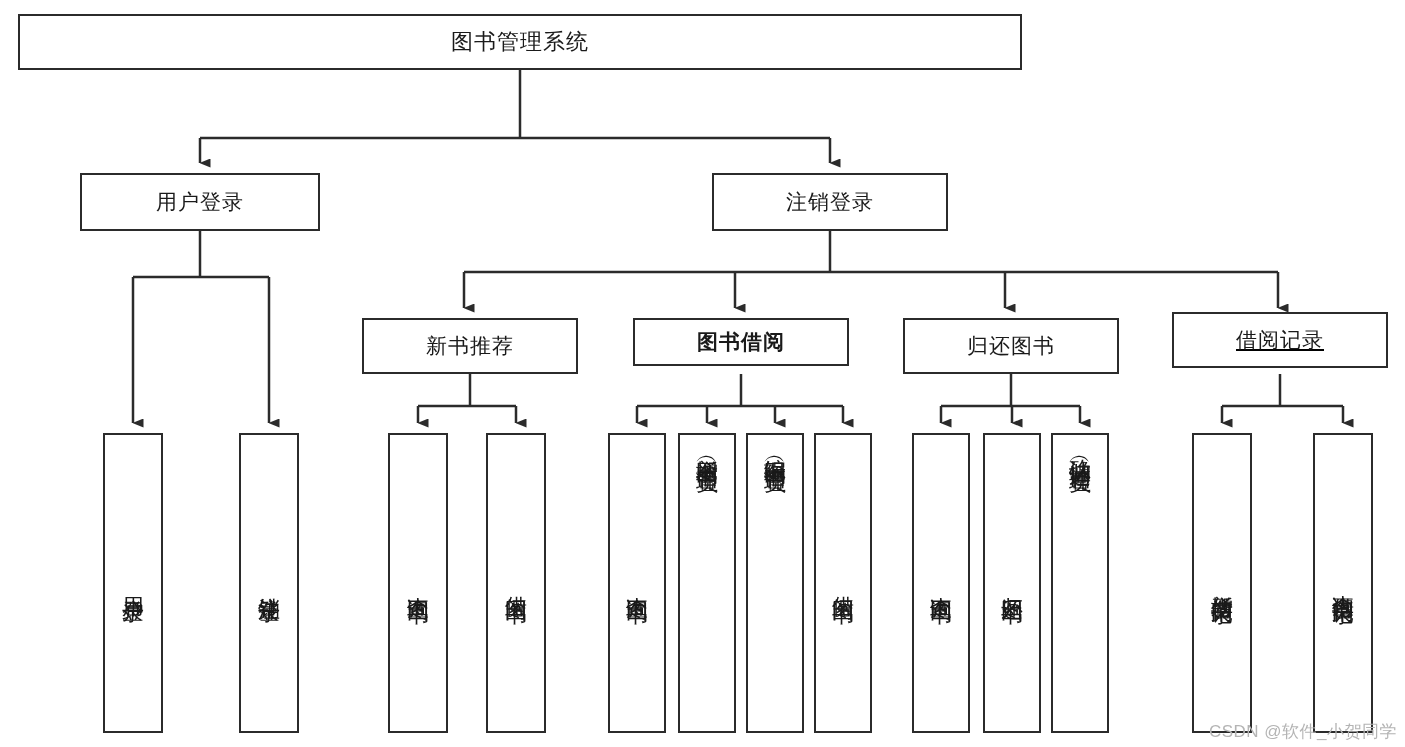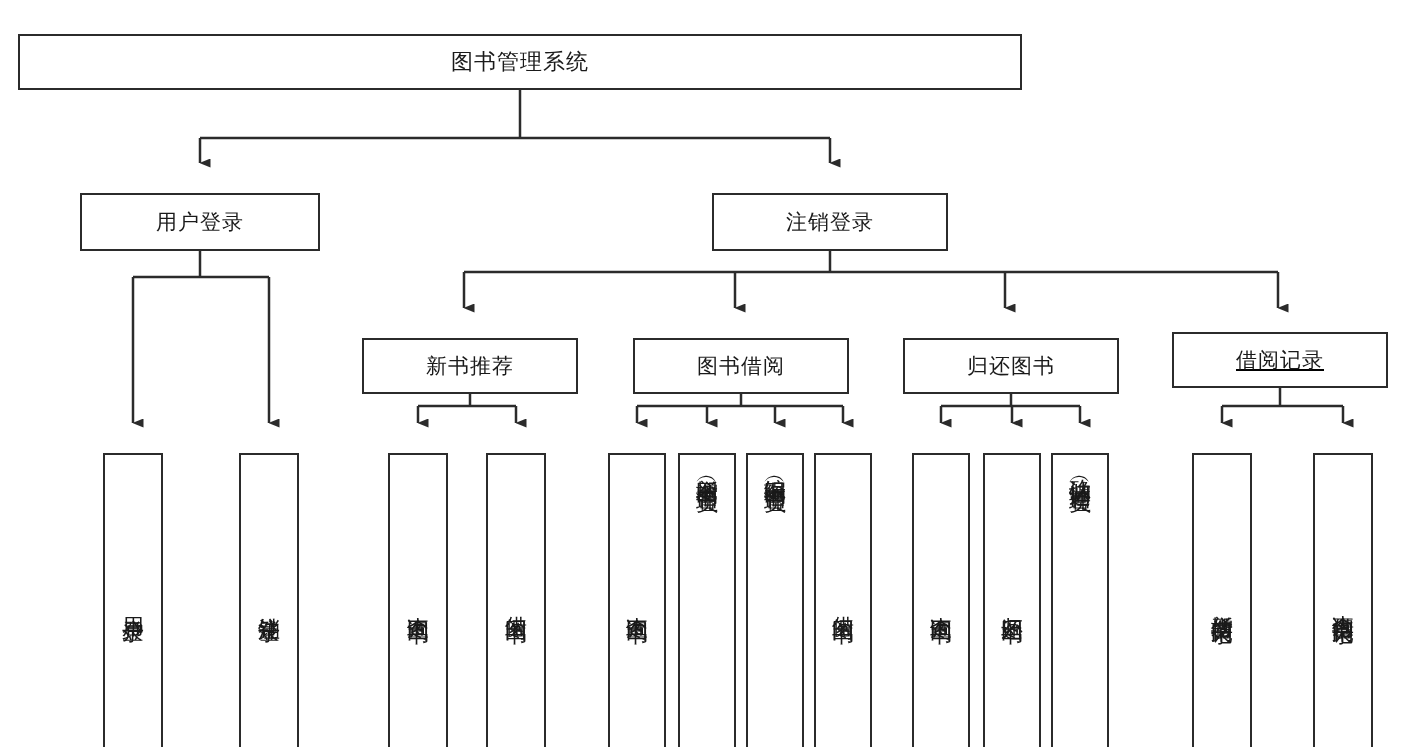--- a/index.html
+++ b/index.html
@@ -28,21 +28,20 @@
     pointer-events: none;
   }
   .node {
     position: absolute;
     box-sizing: border-box;
     background: #ffffff;
     border: 2.5px solid #2b2b2b;
     display: flex;
     align-items: center;
     justify-content: center;
-    margin-top: 20px;
   }
   .node.horizontal .node-label {
     font-size: 21px;
     color: #1a1a1a;
     letter-spacing: 1px;
     line-height: 1.2;
     white-space: nowrap;
   }
   .node.vertical {
     align-items: flex-start;
@@ -130,21 +129,21 @@
       </div>
       <div class="node horizontal" style="left: 80px; top: 173px; width: 240px; height: 58px;">
         <span class="node-label">用户登录</span>
       </div>
       <div class="node horizontal" style="left: 712px; top: 173px; width: 236px; height: 58px;">
         <span class="node-label">注销登录</span>
       </div>
       <div class="node horizontal" style="left: 362px; top: 318px; width: 216px; height: 56px; text-align: right;">
         <span class="node-label">新书推荐</span>
       </div>
-      <div class="node horizontal" style="left: 633px; top: 318px; width: 216px; height: 56px;">
+      <div class="node horizontal" style="left: 633px; top: 318px; width: 216px; height: 48px; font-weight: bold;">
         <span class="node-label">图书借阅</span>
       </div>
       <div class="node horizontal" style="left: 903px; top: 318px; width: 216px; height: 56px;">
         <span class="node-label">归还图书</span>
       </div>
       <div class="node horizontal" style="left: 1172px; top: 312px; width: 216px; height: 56px; text-decoration: underline;">
         <span class="node-label">借阅记录</span>
       </div>
       <div class="node vertical centered" style="left: 103px; top: 433px; width: 60px; height: 300px;">
         <span class="node-label">用户登录</span>
@@ -180,13 +179,14 @@
         <span class="node-label">确认归还（管理员）</span>
       </div>
       <div class="node vertical centered" style="left: 1192px; top: 433px; width: 60px; height: 300px;">
         <span class="node-label">新增借阅记录</span>
       </div>
       <div class="node vertical centered" style="left: 1313px; top: 433px; width: 60px; height: 300px;">
         <span class="node-label">查询借阅记录</span>
       </div>
     </div>
 
+  <div id="watermark">CSDN @软件_小贺同学</div>
 </div>
 
 </body></html>

